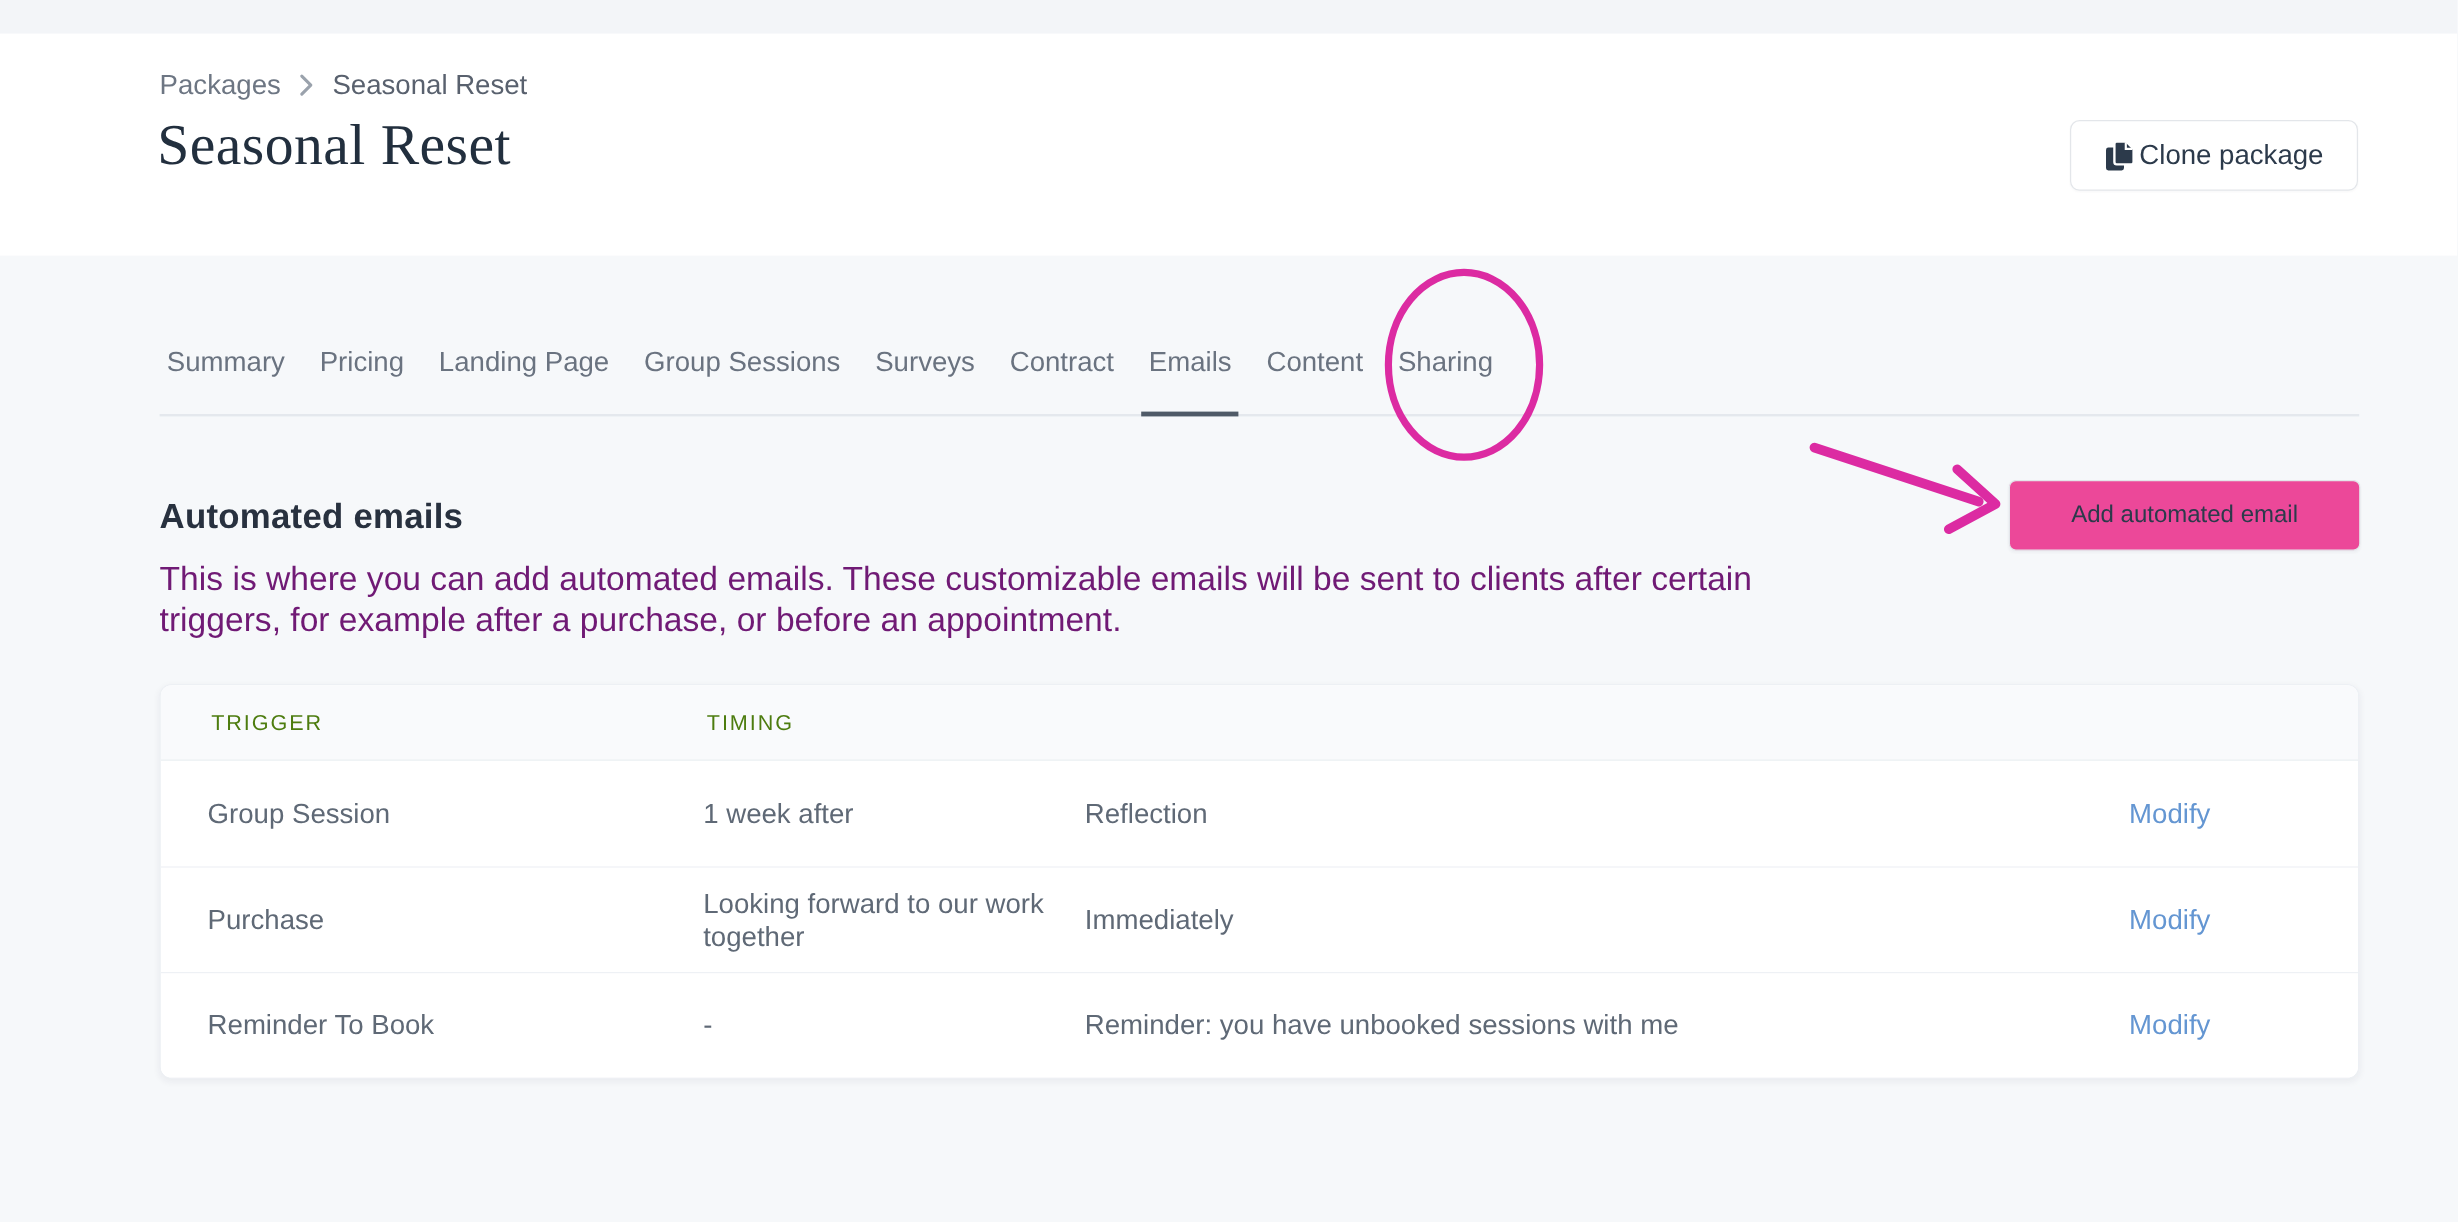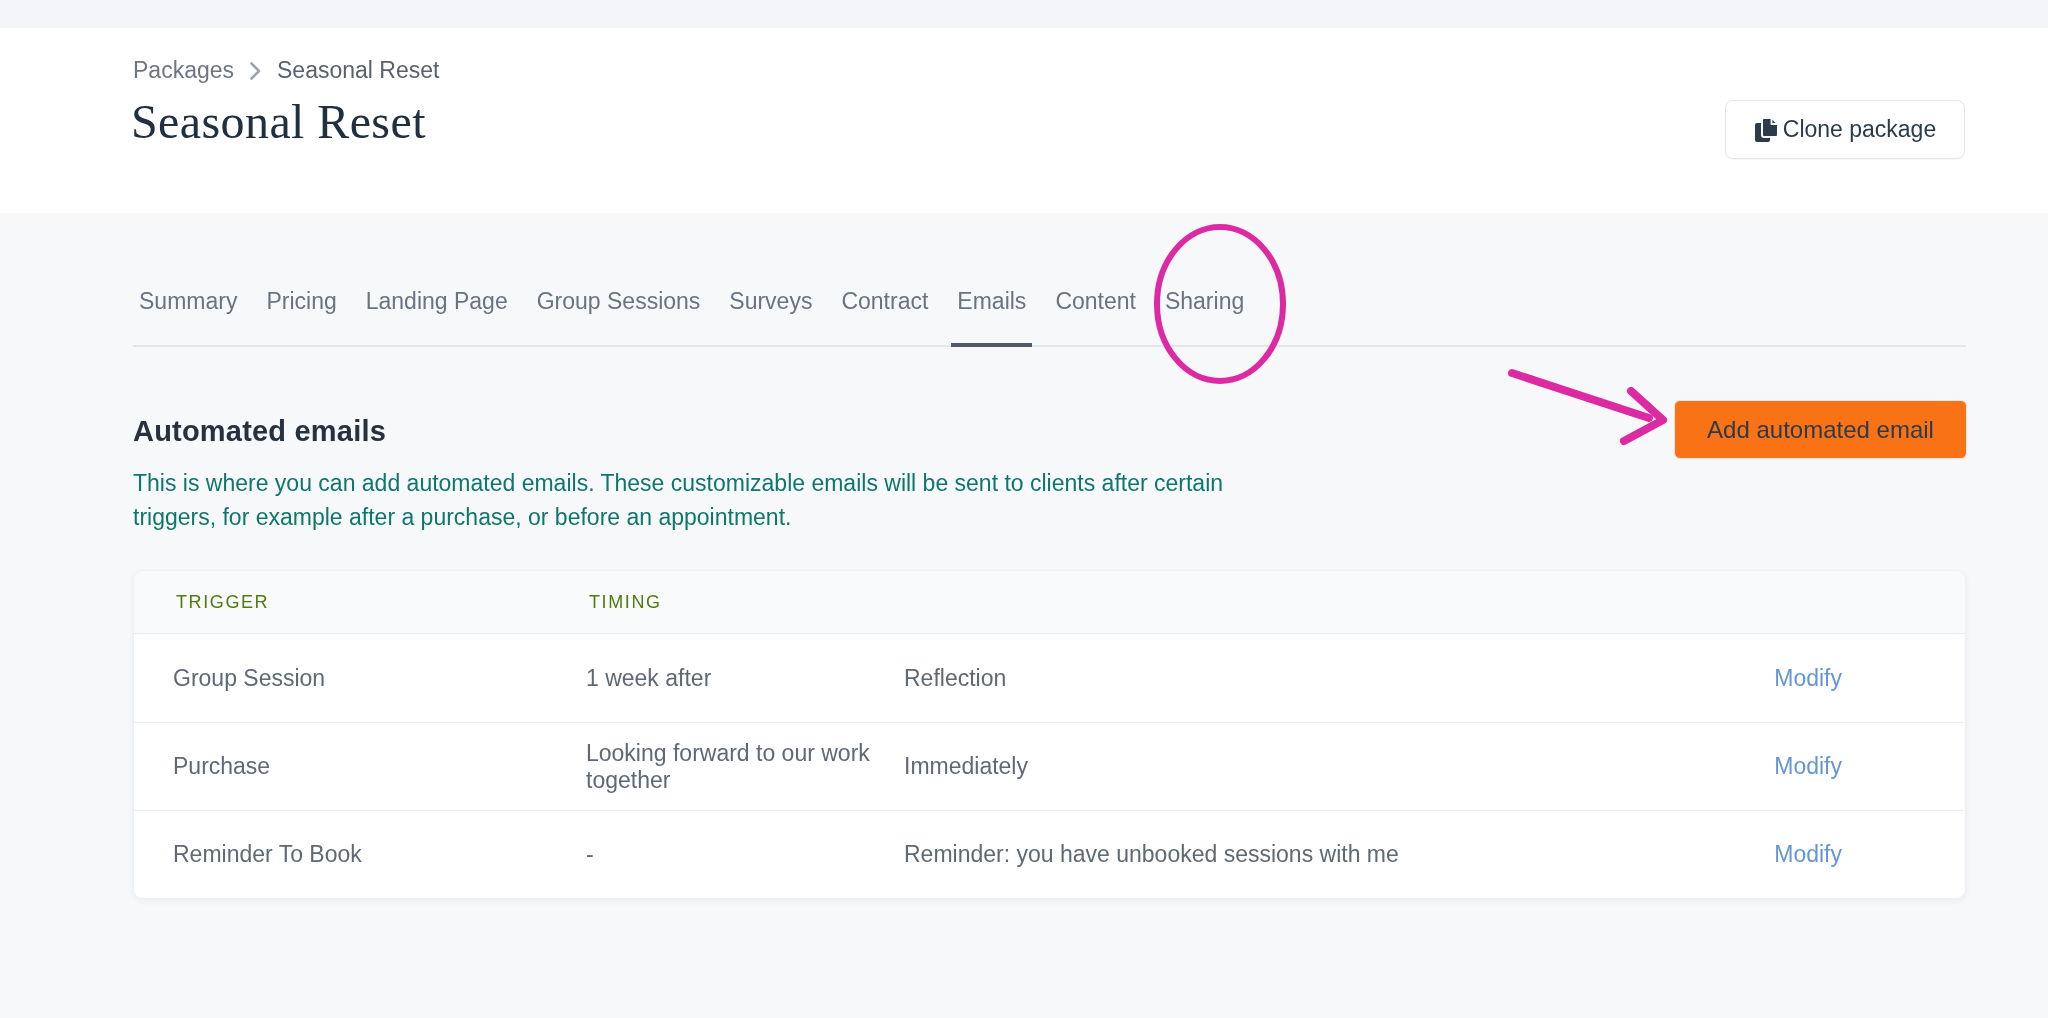--- a/index.html
+++ b/index.html
@@ -26,24 +26,24 @@
 
   .tabs { position:absolute; left:139px; top:288px; display:flex; gap:29px; font-size:23px;
           color:#6a7380; z-index:3; }
   .tab { position:relative; cursor:pointer; white-space:nowrap; }
   .tab.active::after { content:""; position:absolute; left:-6px; right:-6px; top:calc(100% + 28px);
                        height:4px; background:#4f5a67; }
   .tabs-divider { position:absolute; left:133px; top:345px; width:1833px; height:2px; background:#e4e8ed; }
 
   .section-heading { position:absolute; left:133px; top:415px; font-size:29px; font-weight:600;
                      color:#28313f; letter-spacing:0.2px; z-index:3; }
-  .desc { position:absolute; left:133px; top:466px; font-size:23px; line-height:34px; color:#0f766e; z-index:3; }
+  .desc { position:absolute; left:133px; top:466px; font-size:28px; line-height:34px; color:#701a75; z-index:3; }
 
-  .add-btn { position:absolute; left:1674px; top:400px; width:293px; height:59px; background:#f97316;
-             border:1px solid #e3e6ea; border-radius:6px; font-size:24px; color:#2c3a4b;
+  .add-btn { position:absolute; left:1674px; top:400px; width:293px; height:59px; background:#ec4899;
+             border:1px solid #e3e6ea; border-radius:6px; font-size:20px; color:#2c3a4b;
              font-family:inherit; cursor:pointer; z-index:3; box-shadow:0 1px 2px rgba(40,50,70,.04); }
 
   .card { position:absolute; left:133px; top:570px; width:1833px; background:#fff; border-radius:10px;
           border:1px solid #edf0f4; box-shadow:0 2px 6px rgba(30,40,60,.06); overflow:hidden; z-index:3; }
   .row { display:grid; grid-template-columns:413px 318px 1fr 130px; padding:0 123px 0 42px; align-items:center; }
   .thead { height:63px; background:#f9fafc; border-bottom:1px solid #e9edf1; font-size:18px;
            letter-spacing:1.6px; color:#4d7c0f; }
   .tr { height:88px; font-size:23px; color:#5f6976; background:#fff;padding-left:39px; }
   .tr + .tr { border-top:1px solid #eef1f5; }
   .modify { color:#6496d2; justify-self:end; cursor:pointer; }

